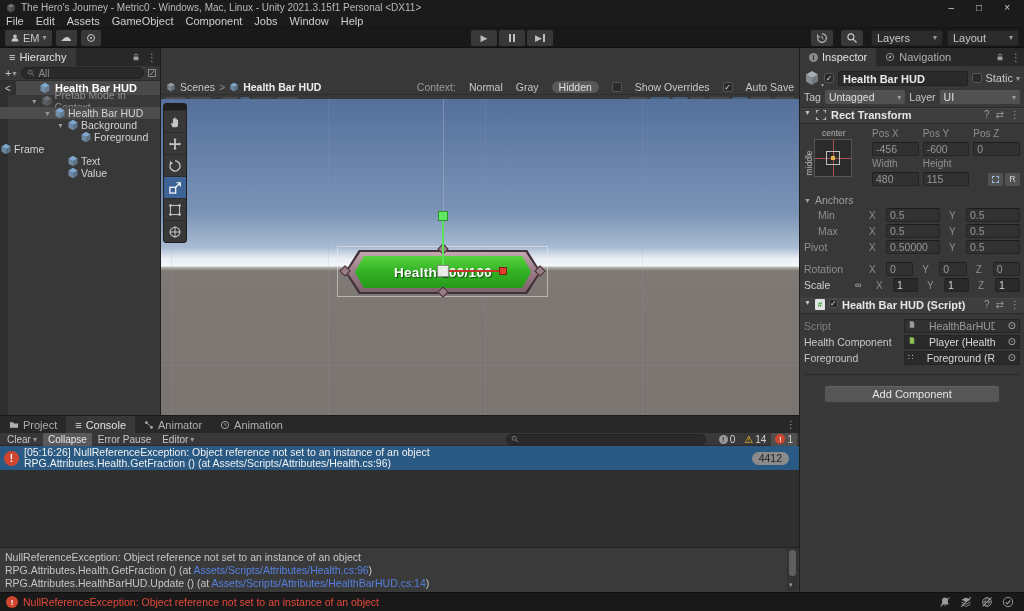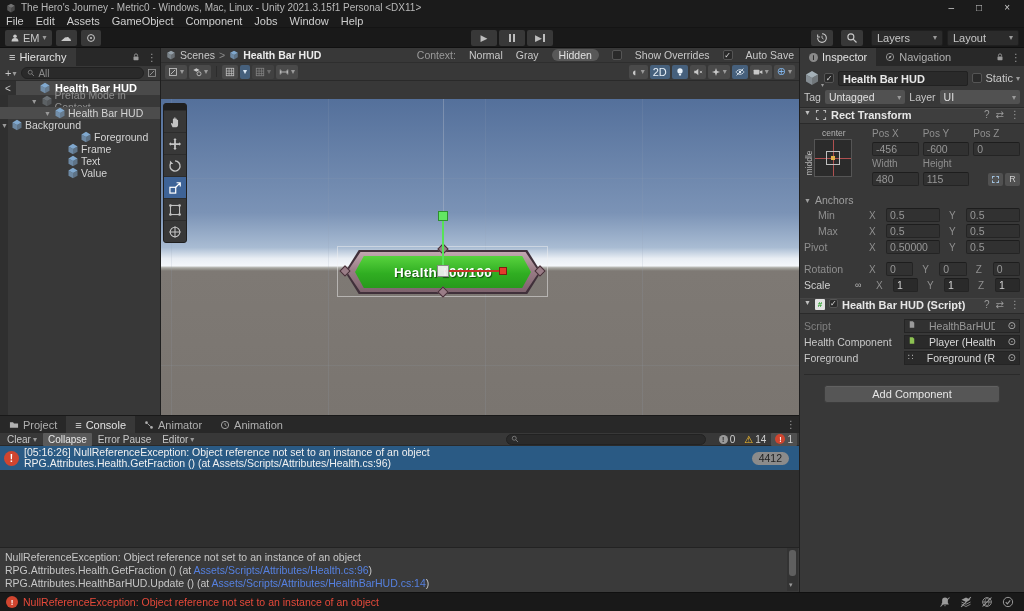--- a/index.html
+++ b/index.html
@@ -55,21 +55,21 @@
   .tree::before{content:"";position:absolute;left:0;top:0;bottom:0;width:8px;background:#2f2f2f;}
   .trow{height:12px;display:flex;align-items:center;gap:2px;font-size:10.5px;color:#d4d4d4;position:relative;}
   .trow.sel{background:#4c4c4c;}
   .trow .arrow{font-size:7px;color:#9a9a9a;width:9px;text-align:center;}
   .trow.ghost{color:#8f8f8f;}
   .trow.ghost .ic{opacity:.55}
   .cube-blue{color:#84aed6}.cube-grey{color:#9aa6b0}
 
   
   #scene{position:absolute;left:161px;top:48px;width:638px;height:367px;background:#383838;}
-  .crumbrow{height:15px;background:#383838;border-bottom:1px solid #2e2e2e;display:flex;align-items:center;gap:4px;padding:0 5px;font-size:10.5px;}
+  .crumbrow{height:15px;background:#383838;border-bottom:1px solid #2e2e2e;display:flex;align-items:center;gap:4px;padding:0 5px;font-size:10.5px;margin-top:32px;}
   .crumb-root{color:#c8c8c8}.crumb-sep{color:#8a8a8a}.crumb-cur{color:#ececec;font-weight:bold}
   .ctx{margin-left:auto;display:flex;align-items:center;gap:13px;color:#c8c8c8;}
   .ctx .lab{color:#9a9a9a}
   .pill{background:#585858;border-radius:8px;padding:0 7px;line-height:12px;color:#e0e0e0;}
   .chk{width:10px;height:10px;background:#2a2a2a;border:1px solid #555;border-radius:2px;display:inline-flex;align-items:center;justify-content:center;font-size:8px;color:#ddd;}
   .scene-toolbar{height:18px;background:#383838;display:flex;align-items:center;padding:0 4px;gap:2px;border-bottom:1px solid #2a2a2a;}
   .st-btn{height:14px;background:#4a4a4a;border-radius:2px;display:flex;align-items:center;gap:2px;padding:0 3px;color:#c8c8c8;}
   .st-btn.on{background:#46607c;color:#e8f0f8}
   .st-sep{width:1px;height:11px;background:#2c2c2c;margin:0 3px}
   .st-right{margin-left:auto;display:flex;align-items:center;gap:2px}
@@ -454,34 +454,34 @@
           </svg>
         <span>Prefab Mode in Context</span>
       </div>
       <div class="trow sel" style="padding-left:43px">
         <span class="arrow">▼</span>
         <svg class="ic i12 cube-blue">
             <use href="#sym-cube"></use>
           </svg>
         <span>Health Bar HUD</span>
       </div>
-      <div class="trow" style="">
+      <div class="trow" style="padding-left:56px">
         <span class="arrow">▼</span>
         <svg class="ic i12 cube-blue">
             <use href="#sym-cube"></use>
           </svg>
         <span>Background</span>
       </div>
       <div class="trow" style="padding-left:80px">
         <svg class="ic i12 cube-blue">
             <use href="#sym-cube"></use>
           </svg>
         <span>Foreground</span>
       </div>
-      <div class="trow" style="padding-left:67px">
+      <div class="trow" style="">
         <svg class="ic i12 cube-blue">
             <use href="#sym-cube"></use>
           </svg>
         <span>Frame</span>
       </div>
       <div class="trow" style="padding-left:67px">
         <svg class="ic i12 cube-blue">
             <use href="#sym-cube"></use>
           </svg>
         <span>Text</span>

